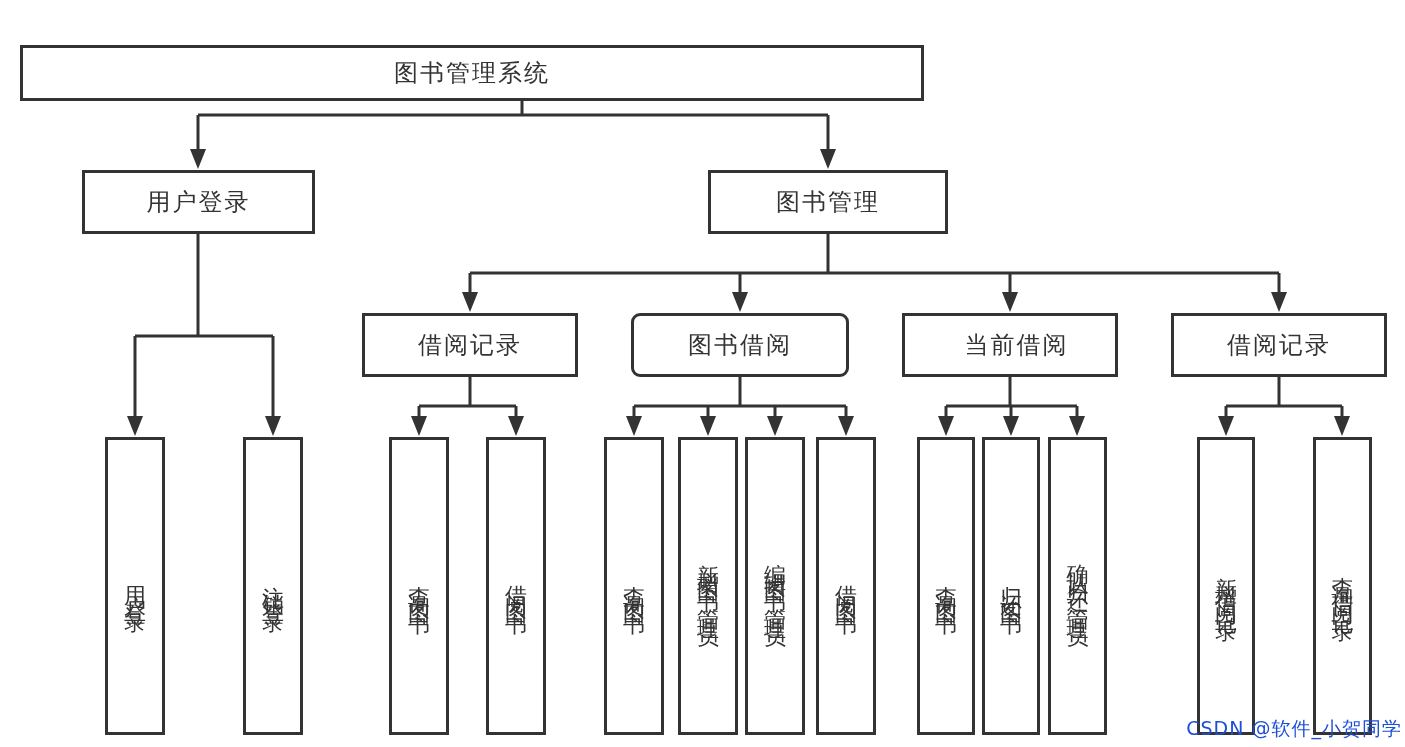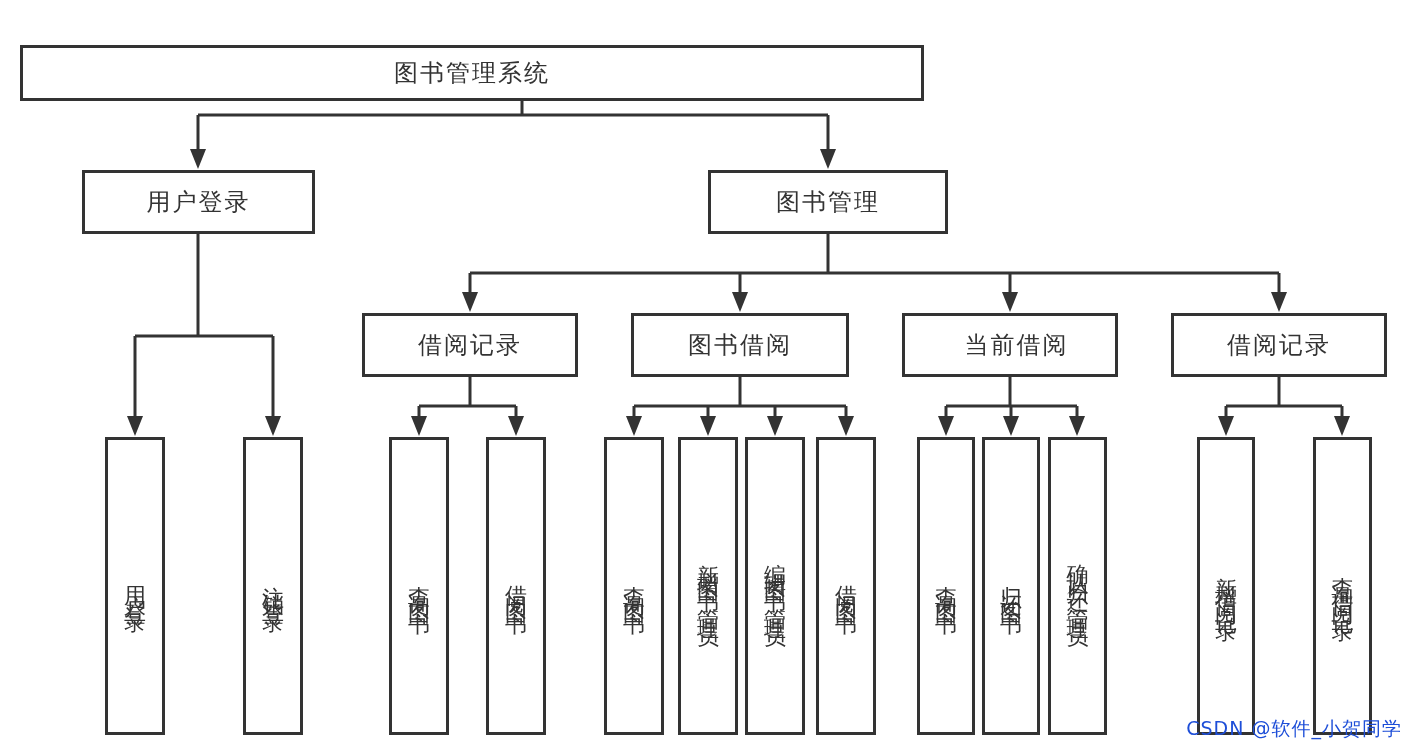--- a/index.html
+++ b/index.html
@@ -132,21 +132,21 @@
       <path d="M1334 416 L1350 416 L1342 436 Z"></path>
     </g>
   </svg>
 
   <div class="hnode" style="left:20px; top:13px; width:904px; height:56px;margin-top:32px;">图书管理系统</div>
 
   <div class="hnode" style="left:82px; top:170px; width:233px; height:64px;">用户登录</div>
   <div class="hnode" style="left:708px; top:170px; width:240px; height:64px;font-family:Liberation Serif, serif;">图书管理</div>
 
   <div class="hnode" style="left:362px; top:313px; width:216px; height:64px;">借阅记录</div>
-  <div class="hnode" style="left:631px; top:313px; width:218px; height:64px;">图书借阅</div>
+  <div class="hnode" style="left:631px; top:313px; width:218px; height:64px;border-radius:9px;">图书借阅</div>
   <div class="hnode" style="left:902px; top:313px; width:216px; height:64px;padding-left:13px;">当前借阅</div>
   <div class="hnode" style="left:1171px; top:313px; width:216px; height:64px;">借阅记录</div>
 
   <div class="vnode" style="left:105px; top:437px; width:60px; height:298px;">
     <span class="vtext">用户登录</span>
   </div>
   <div class="vnode" style="left:243px; top:437px; width:60px; height:298px;">
     <span class="vtext">注销登录</span>
   </div>
 

